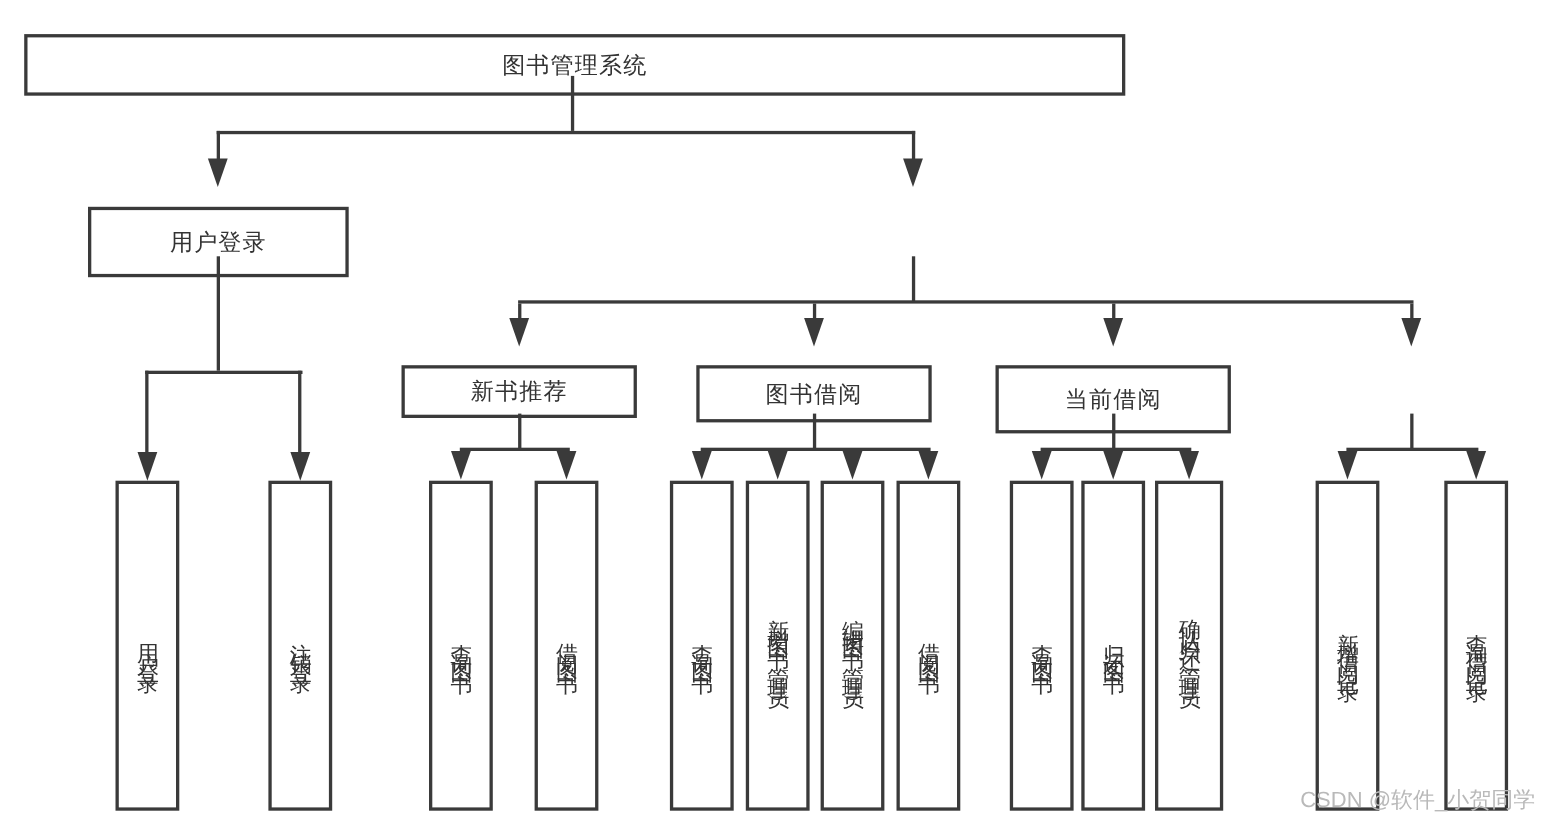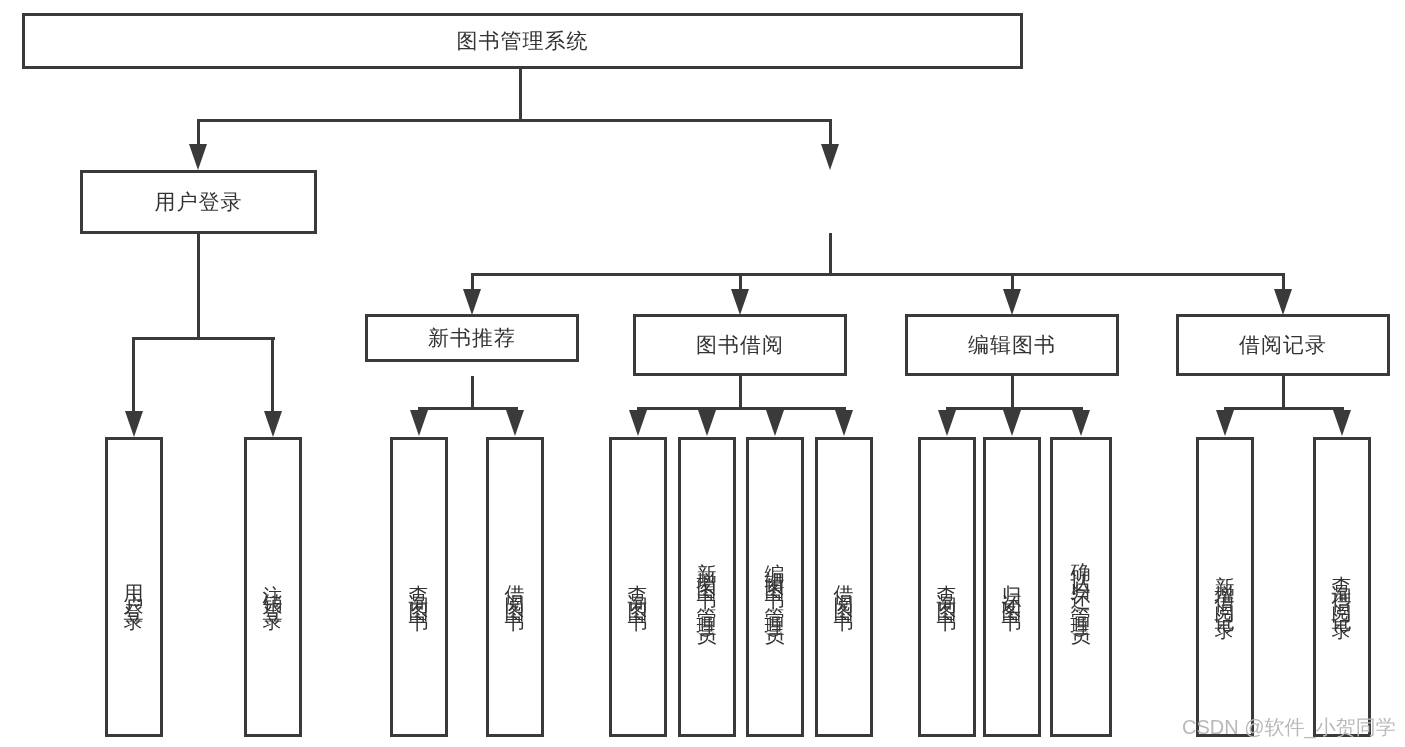--- a/index.html
+++ b/index.html
@@ -17,20 +17,21 @@
     overflow:hidden;
   }
   .box{
     position:absolute;
     border:3px solid var(--line);
     background:#ffffff;
     display:flex;align-items:center;justify-content:center;
     color:var(--text);
     font-size:21px;
     letter-spacing:1px;
+    margin-top:18px;
   }
   .vbox{
     position:absolute;
     top:437px;height:300px;width:58px;
     border:3px solid var(--line);
     background:#ffffff;
     display:flex;align-items:center;justify-content:center;
     color:var(--text);
   }
   .vtext{
@@ -66,28 +67,25 @@
     <span>图书管理系统</span>
   </div>
 
   <div class="box" style="left:80px;top:170px;width:237px;height:64px">
     <span>用户登录</span>
   </div>
 
   <div class="box" style="left:365px;top:314px;width:214px;height:48px">
     <span>新书推荐</span>
   </div>
-  <div class="box" style="left:633px;top:314px;width:214px;height:62px">
+  <div class="box" style="left:633px;top:314px;width:214px;height:52px">
     <span>图书借阅</span>
   </div>
   <div class="box" style="left:905px;top:314px;width:214px;height:62px">
-    <span>编辑图书</span>
-  </div>
-  <div class="box" style="left:1176px;top:314px;width:214px;height:62px">
-    <span>借阅记录</span>
+    <span>当前借阅</span>
   </div>
 
   <div class="vbox" style="left:105px">
     <span class="vtext">用户登录</span>
   </div>
   <div class="vbox" style="left:244px">
     <span class="vtext">注销登录</span>
   </div>
 
   <div class="vbox" style="left:390px">

